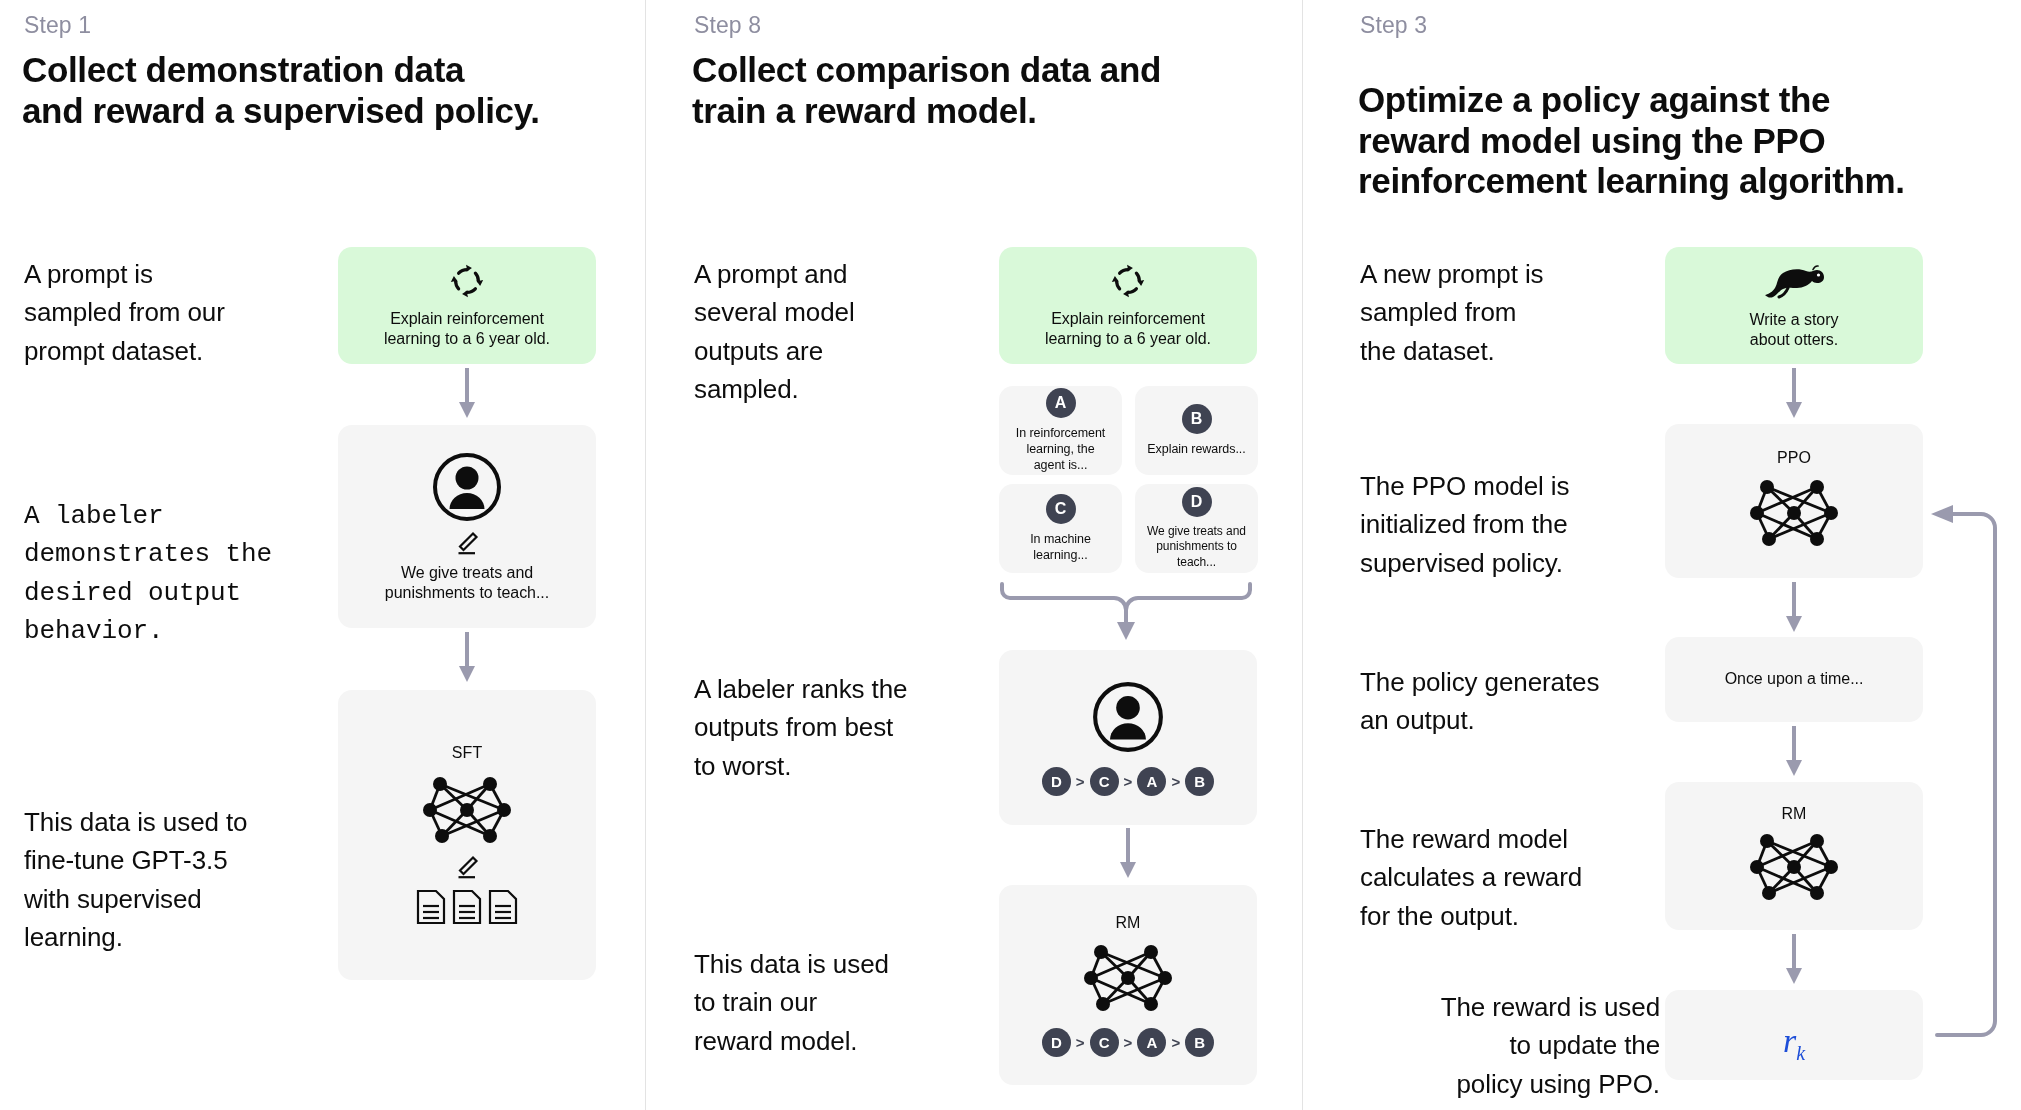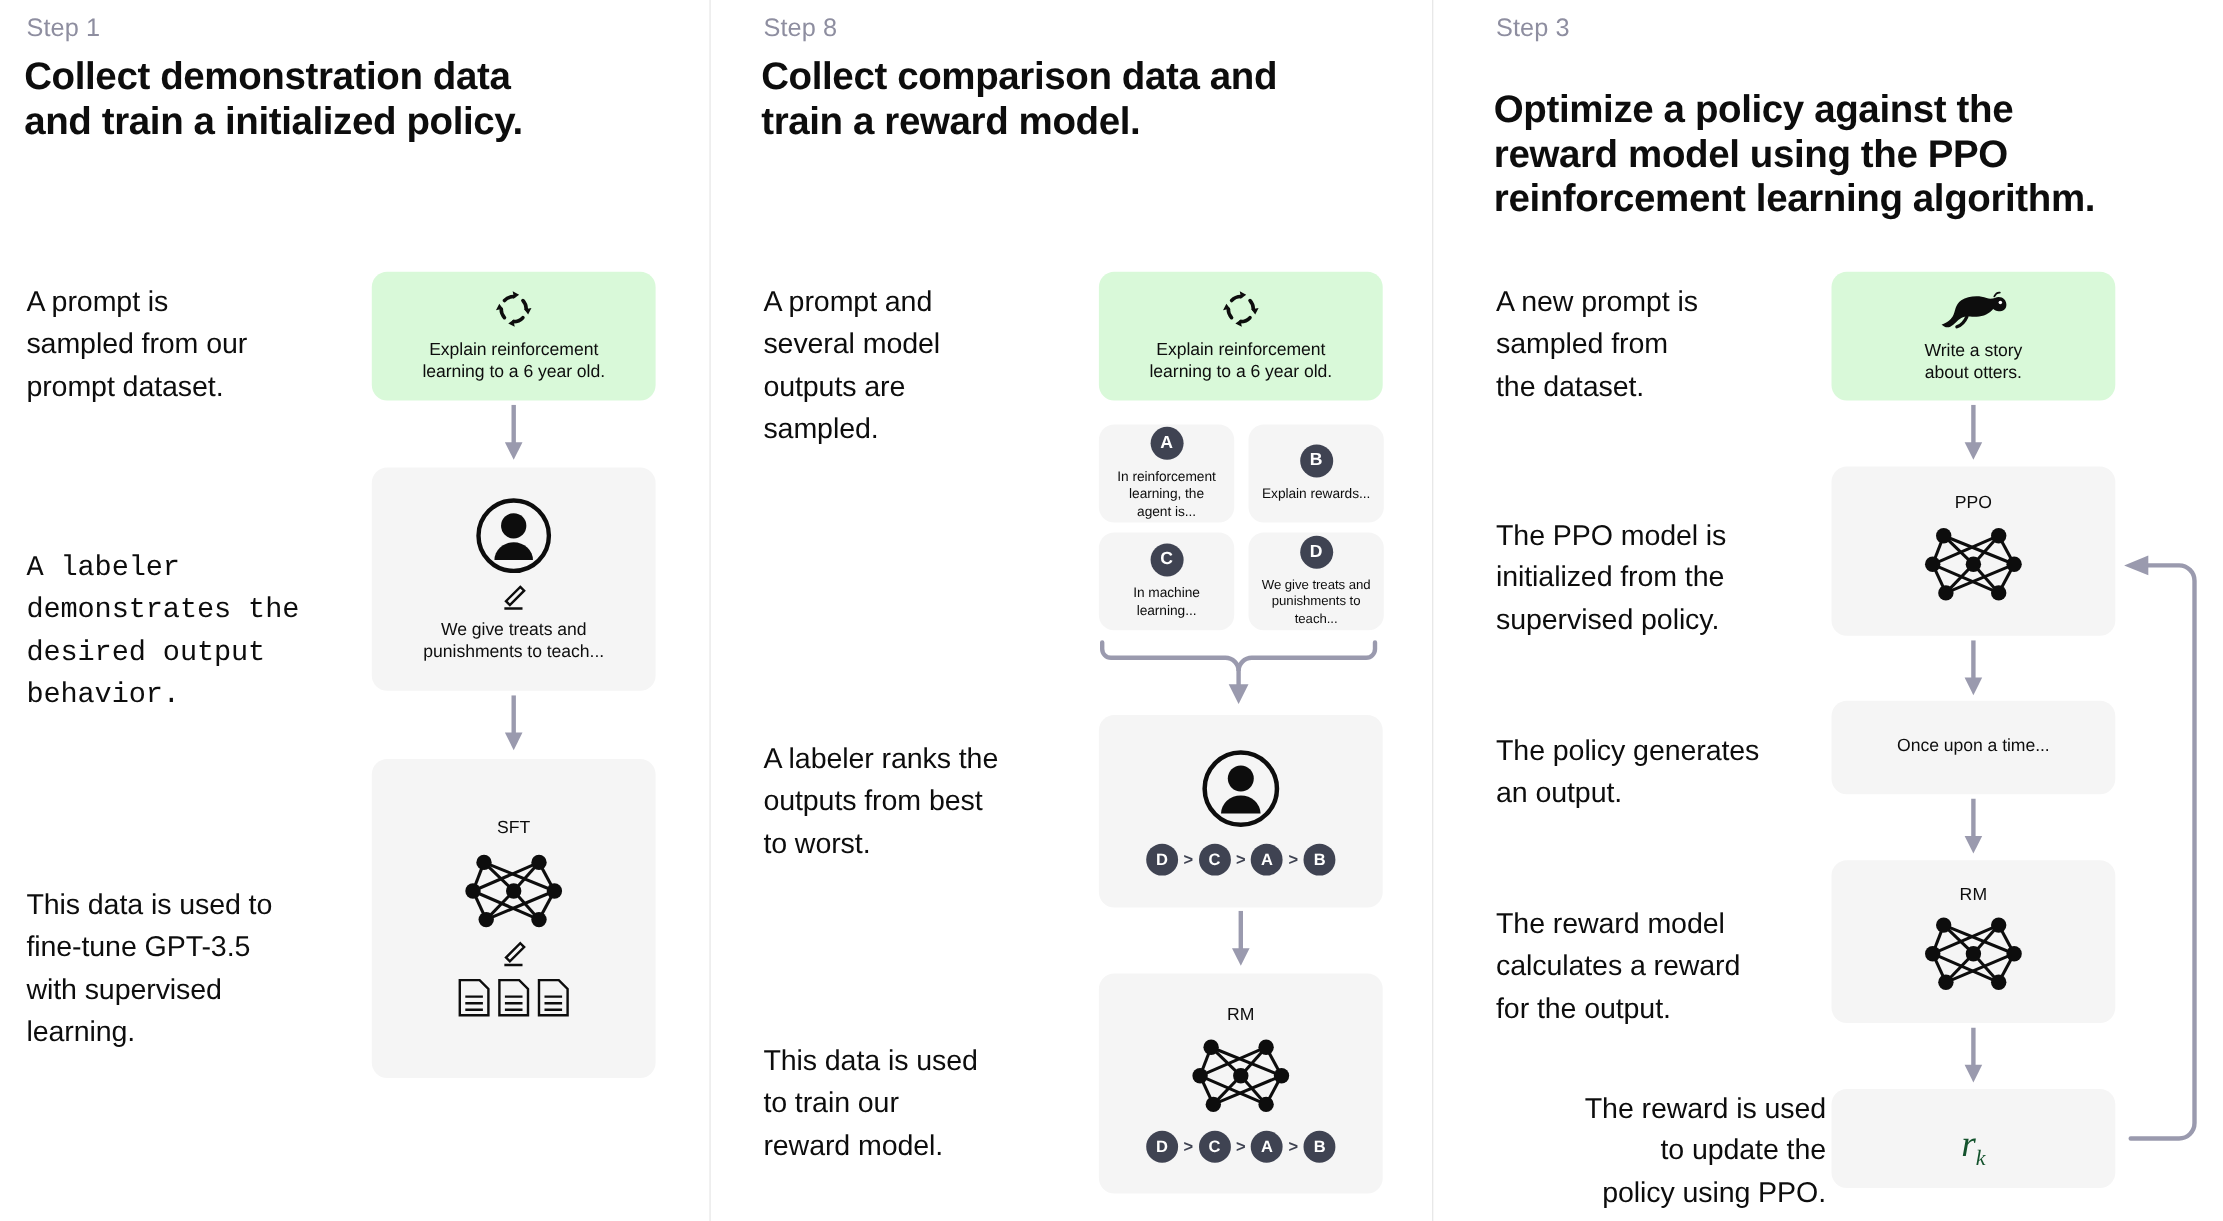--- a/index.html
+++ b/index.html
@@ -86,41 +86,41 @@
   .opt-badge {
     width: 30px; height: 30px; border-radius: 50%;
     background: #3f4352; color: #ffffff;
     font-size: 16px; font-weight: 700;
     display: flex; align-items: center; justify-content: center;
     line-height: 1; margin-bottom: 7px;
   }
 
   .rk-label {
     font-family: "Liberation Serif", "DejaVu Serif", serif;
-    font-style: italic; font-size: 34px; color: #14532d; margin-top: 17px;
+    font-style: italic; font-size: 34px; color: #1d4ed8; margin-top: 17px;
   }
   .rk-label sub { font-size: 20px; font-style: italic; }
 
   .icon-wrap { display: flex; align-items: center; justify-content: center; }
 </style>
 </head>
 <body>
 
 <div class="board">
 
   <div class="divider d1"></div>
   <div class="divider d2"></div>
 
   <div class="col c1">
 
     <div class="step-label" style="left:24px; top:12px;">Step 1</div>
 
     <div class="step-title" style="left:22px; top:50px; width:600px;">
       <div>Collect demonstration data</div>
-      <div>and train a initialized policy.</div>
+      <div>and reward a supervised policy.</div>
     </div>
 
     <div class="caption" style="left:24px; top:255px; width:290px; white-space:pre-line;">A prompt is
 sampled from our
 prompt dataset.</div>
 
     <div class="caption" style="left:24px; top:497px; width:290px; white-space:pre-line;font-family:Liberation Mono, monospace;">A labeler
 demonstrates the
 desired output
 behavior.</div>

